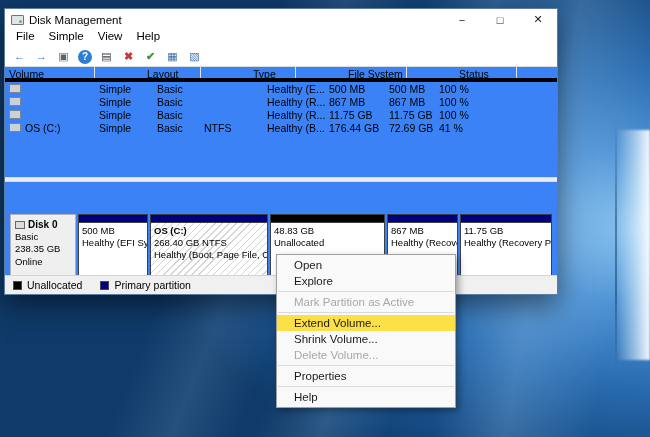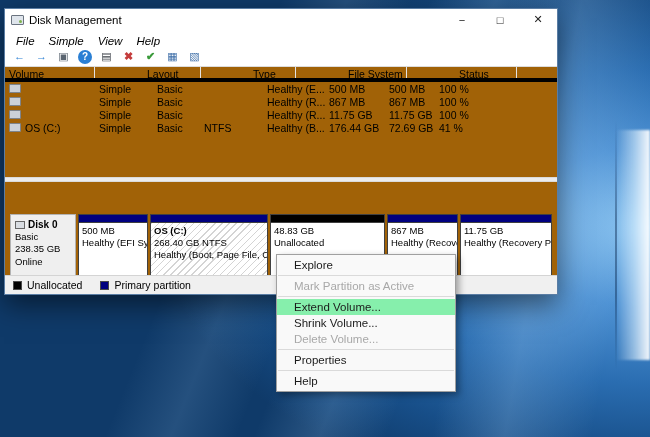--- a/index.html
+++ b/index.html
@@ -20,32 +20,32 @@
   .logo-glow { position:absolute; right:0; top:130px; width:34px; height:230px;
     background:linear-gradient(to right, rgba(255,255,255,0) 0%, rgba(230,245,255,0.55) 55%, rgba(255,255,255,0.95) 100%);
     filter:blur(1px);
   }
   .logo-divider { position:absolute; right:33px; top:120px; width:2px; height:250px;
     background:linear-gradient(to bottom, rgba(10,40,80,0) 0%, rgba(10,40,80,0.45) 40%, rgba(10,40,80,0.45) 70%, rgba(10,40,80,0) 100%);
   }
 
   
   .window { position:absolute; left:4px; top:8px; width:554px; height:287px;
-    background:#a16207; border:1px solid #567doc; border:1px solid #5a7da4;
+    background:#3b82f6; border:1px solid #567doc; border:1px solid #5a7da4;
     box-shadow:0 10px 26px rgba(0,0,0,0.5);
     display:flex; flex-direction:column; color:#000; font-size:12px;
   }
   .titlebar { flex:0 0 21px; display:flex; align-items:center; padding-left:6px; background:#fff; }
   .title-icon { width:13px; height:10px; border:1px solid #6b7480; background:#dfe5ec; border-radius:1px; position:relative; }
   .title-icon::after { content:""; position:absolute; right:1px; bottom:1px; width:3px; height:3px; background:#7fb24d; border-radius:50%; }
   .title-text { margin-left:5px; font-size:11.5px; }
   .win-controls { margin-left:auto; display:flex; height:100%; }
   .win-btn { width:38px; display:flex; align-items:center; justify-content:center; font-size:11px; color:#222; }
 
-  .menubar { flex:0 0 17px; display:flex; align-items:flex-end; padding-left:4px; background:#fff; font-size:11.5px;font-style:italic; }
+  .menubar { flex:0 0 17px; display:flex; align-items:flex-start; padding-left:4px; background:#fff; font-size:11.5px; }
   .menu-item { padding:0 7px; }
 
   .toolbar { flex:0 0 20px; display:flex; align-items:center; padding-left:7px; gap:7px;
     background:#fff; border-bottom:1px solid #dcdcdc; }
   .tb { width:15px; text-align:center; font-size:11px; line-height:15px; }
   .tb-blue   { color:#2a7fd4; font-weight:bold; }
   .tb-gray   { color:#5a6570; }
   .tb-help   { width:14px; height:14px; border-radius:50%; background:#2a7fd4; color:#fff; font-weight:bold; font-size:10px; line-height:14px; }
   .tb-dark   { color:#3a3f46; }
   .tb-red    { color:#c43c3c; font-weight:bold; }
@@ -88,21 +88,21 @@
   .sw { width:9px; height:9px; border:1px solid #4a4a4a; }
   .sw-unalloc { background:#000000; }
   .sw-primary { background:#00007f; }
 
   
   .context-menu { position:absolute; left:276px; top:254px; width:180px;
     background:#f9f9f9; border:1px solid #a0a0a0; box-shadow:3px 3px 7px rgba(0,0,0,0.35);
     padding:2px 0; font-size:11.5px; z-index:10; }
   .cm-item { height:16px; line-height:16px; padding-left:17px; color:#1b1b1b; white-space:nowrap; }
   .cm-item.disabled { color:#a8a8a8; }
-  .cm-item.highlight { background:#86efac; }
+  .cm-item.highlight { background:#fde047; }
   .cm-sep { height:1px; background:#dadada; margin:2px 1px; }
 </style>
 </head>
 <body>
 
 <div class="desktop">
   <div class="logo-divider"></div>
   <div class="logo-glow"></div>
 </div>
 
@@ -277,20 +277,21 @@
     </span>
     <span class="legend-item">
       <span class="sw sw-primary"></span>
       <span>Primary partition</span>
     </span>
   </div>
 
 </div>
 
 <div class="context-menu">
+  <div class="cm-item">Open</div>
   <div class="cm-item">Explore</div>
   <div class="cm-sep"></div>
   <div class="cm-item disabled">Mark Partition as Active</div>
   <div class="cm-sep"></div>
   <div class="cm-item highlight">Extend Volume...</div>
   <div class="cm-item">Shrink Volume...</div>
   <div class="cm-item disabled">Delete Volume...</div>
   <div class="cm-sep"></div>
   <div class="cm-item">Properties</div>
   <div class="cm-sep"></div>

